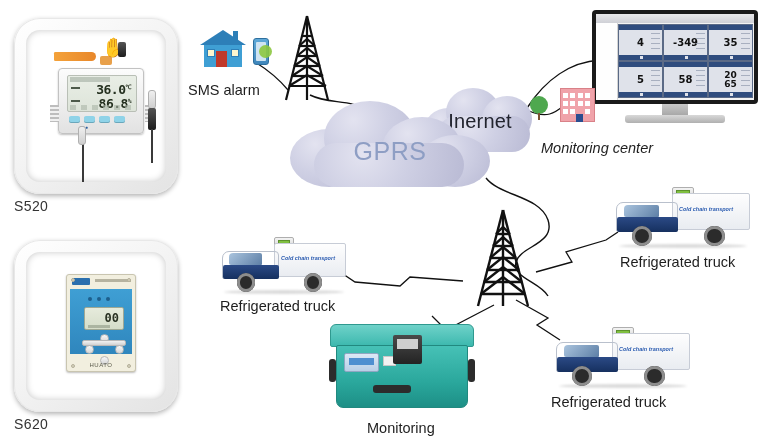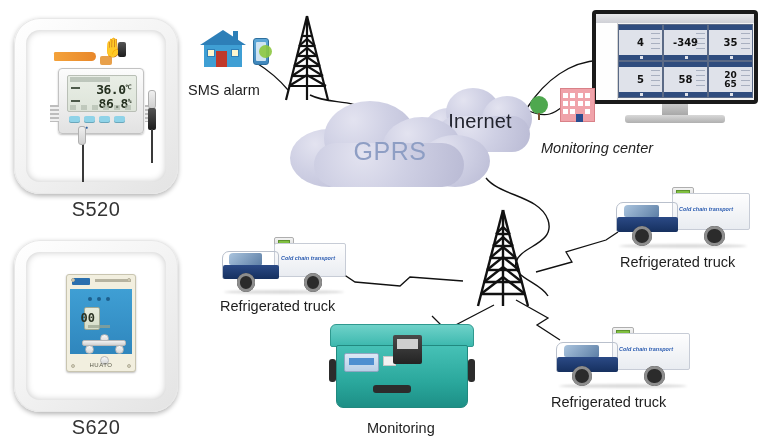--- a/index.html
+++ b/index.html
@@ -28,22 +28,21 @@
     position: absolute;
     left: 12px; top: 12px; right: 12px; bottom: 12px;
     border-radius: 14px;
     background: #ffffff;
     box-shadow: inset 0 0 7px rgba(0,0,0,0.22);
     overflow: hidden;
   }
   .prod-label {
     position: absolute;
     width: 100%;
-    text-align: center;
-    font-size: 20px;
+    font-size: 14px;
     color: #333;
     letter-spacing: .4px;
   }
 
   
   .s520-body {
     position: absolute;
     left: 32px; top: 38px;
     width: 86px; height: 66px;
     background: linear-gradient(180deg,#fcfcfc,#e2e2e2);
@@ -118,21 +117,21 @@
   }
   .s620-face {
     position:absolute; left:3px; top:14px; right:3px; bottom:17px;
     background:linear-gradient(180deg,#3f9fd4,#2f86bd);
   }
   .s620-logo { position:absolute; left:5px; top:3px; width:18px; height:7px; background:#2a6fae; border-radius:1px;}
   .s620-hdrtxt { position:absolute; right:4px; top:4px; width:36px; height:3px; background:#8e8a76; opacity:.6;}
   .s620-leds { position:absolute; left:18px; top:8px; display:flex; gap:5px; }
   .s620-led { width:4px; height:4px; border-radius:50%; background:#1d5f8d; }
   .s620-lcd {
-    position:absolute; left:14px; top:18px; width:16px; height:23px;
+    position:absolute; left:14px; top:18px; width:40px; height:23px;
     background:linear-gradient(180deg,#e6ebdc,#d5ddc9);
     border:1px solid #9fa894; border-radius:2px;
   }
   .s620-lcd-val {
     position:absolute; right:4px; top:4px;
     font-family:"DejaVu Sans Mono", monospace; font-weight:bold;
     font-size:12px; color:#2b3324; line-height:1;
   }
   .s620-lcd-sub { position:absolute; left:3px; bottom:1px; width:22px; height:3px; background:#98a38e; opacity:.7;}
   .s620-key {

